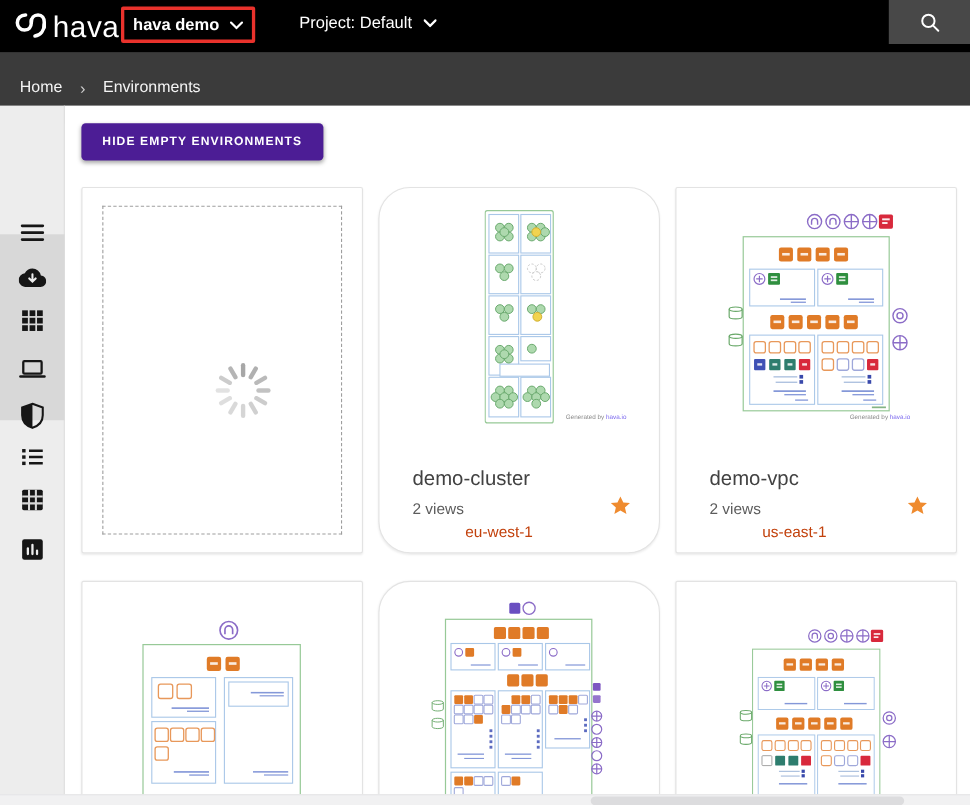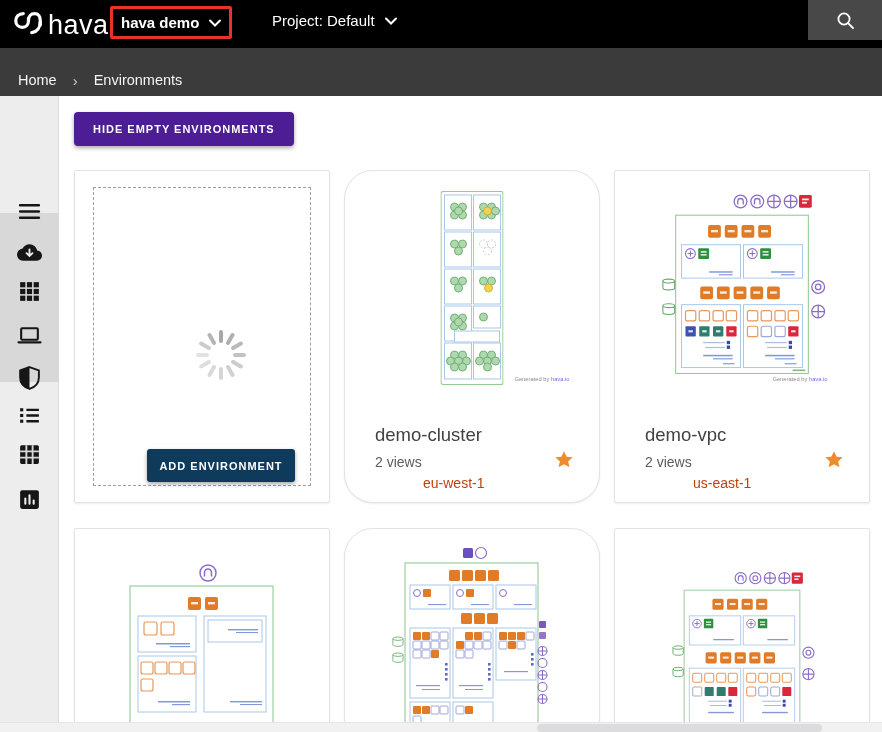--- a/index.html
+++ b/index.html
@@ -201,21 +201,20 @@
             <line x1="47.9" y1="39.5" x2="40.1" y2="35" opacity=".55"></line>
             <line x1="39.5" y1="47.9" x2="35" y2="40.1" opacity=".5"></line>
             <line x1="28" y1="51" x2="28" y2="42" opacity=".45"></line>
             <line x1="16.5" y1="47.9" x2="21" y2="40.1" opacity=".4"></line>
             <line x1="8.1" y1="39.5" x2="15.9" y2="35" opacity=".35"></line>
             <line x1="5" y1="28" x2="14" y2="28" opacity=".3"></line>
             <line x1="8.1" y1="16.5" x2="15.9" y2="21" opacity=".55"></line>
             <line x1="16.5" y1="8.1" x2="21" y2="15.9" opacity=".8"></line>
           </g>
         </svg>
-        <button class="add-btn">ADD ENVIRONMENT</button>
       </div>
     </div>
 
     <div class="card r1 c2">
       <div class="thumb">
         <svg style="top:20px" width="63" height="195" viewBox="0 0 63 195">
           <rect x=".5" y=".5" width="62" height="193" rx="2" class="dg" stroke-width="1.2"></rect>
           <g class="db" stroke-width="1">
             <rect x="4" y="4" width="27" height="35"></rect>
               <rect x="33" y="4" width="27" height="35"></rect>

